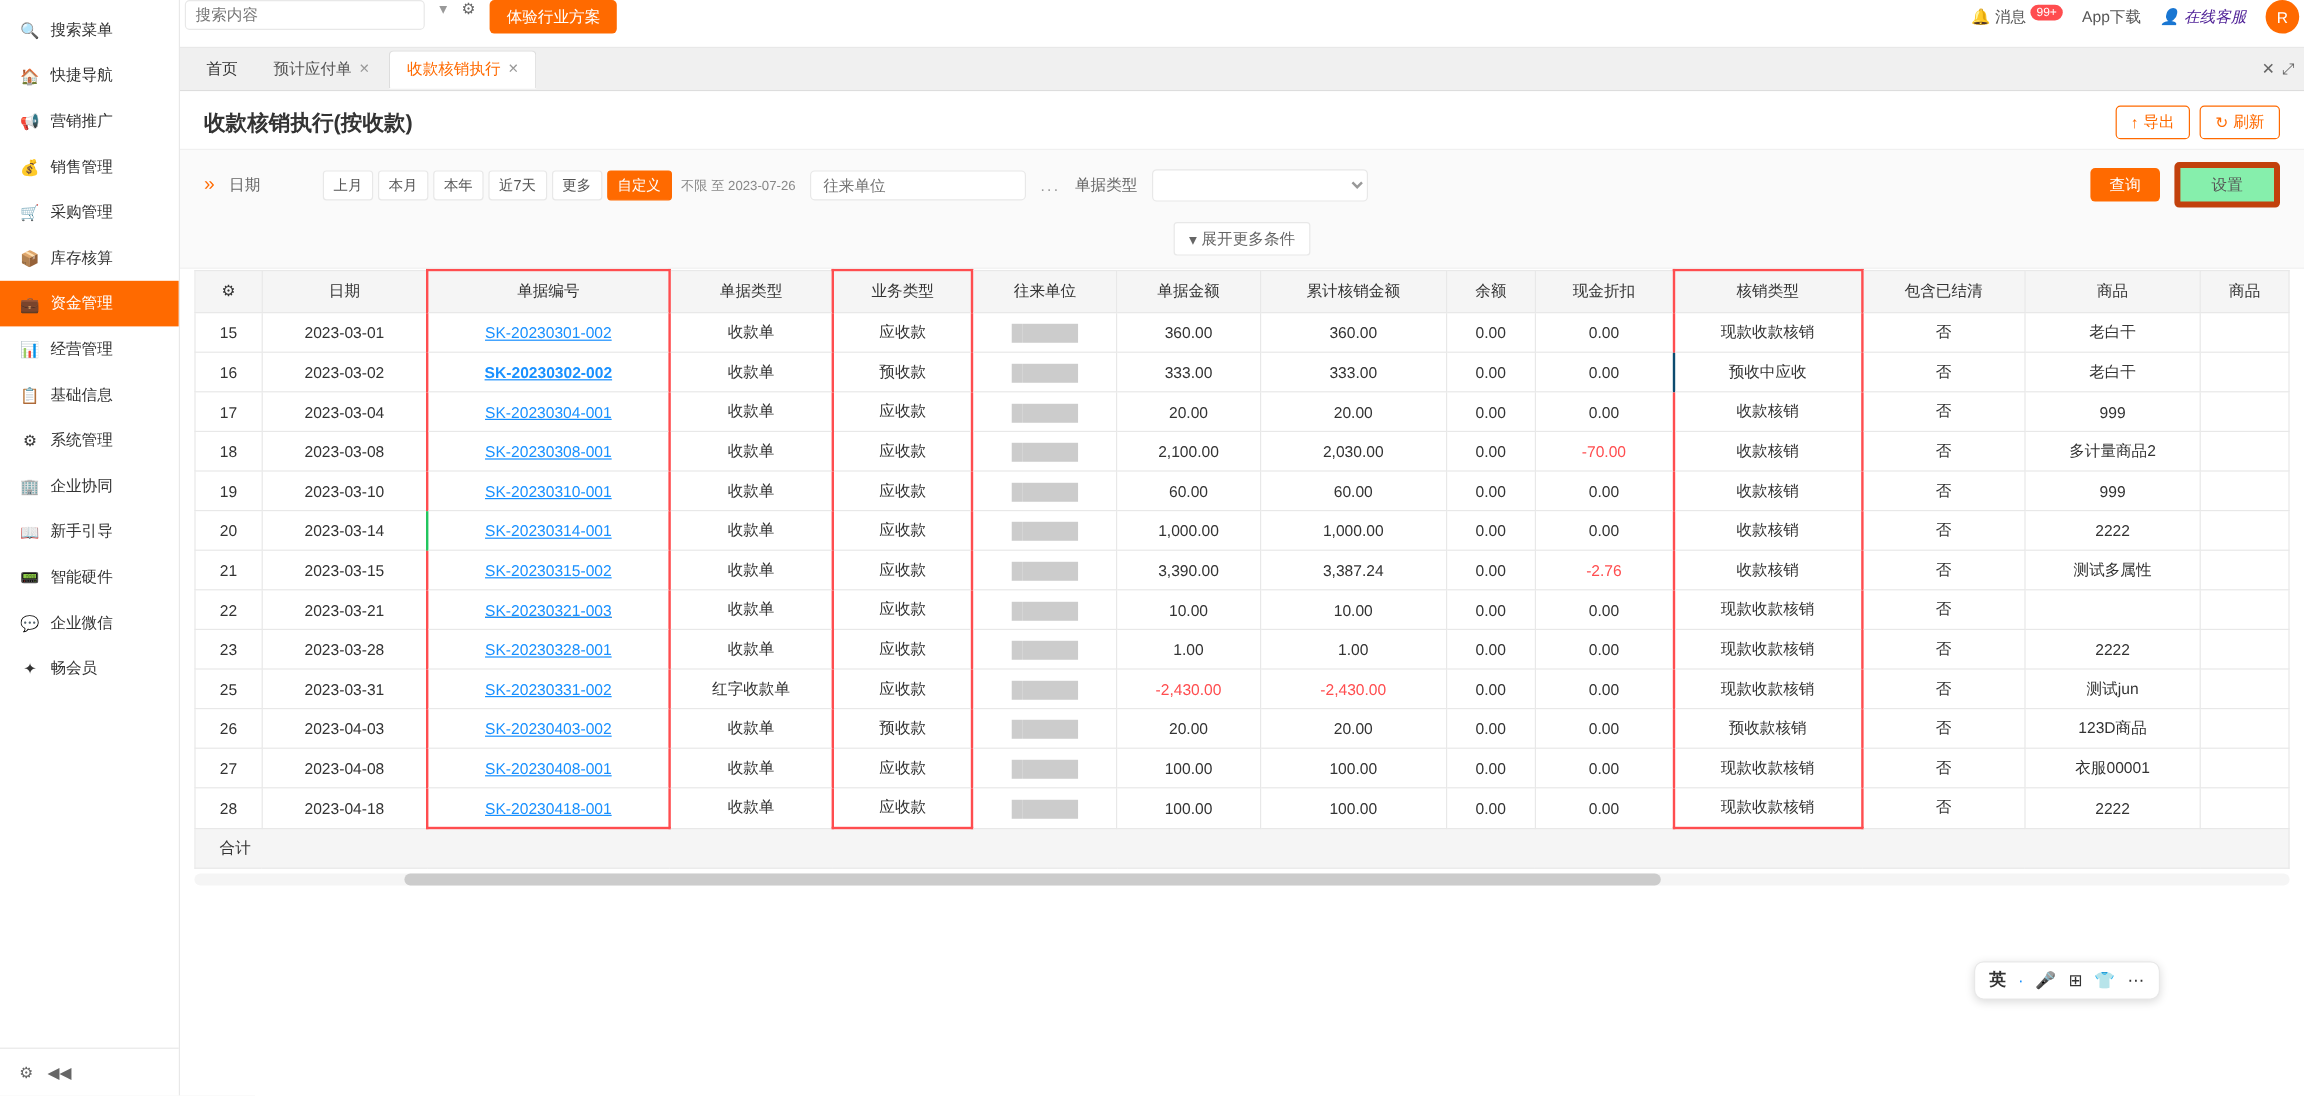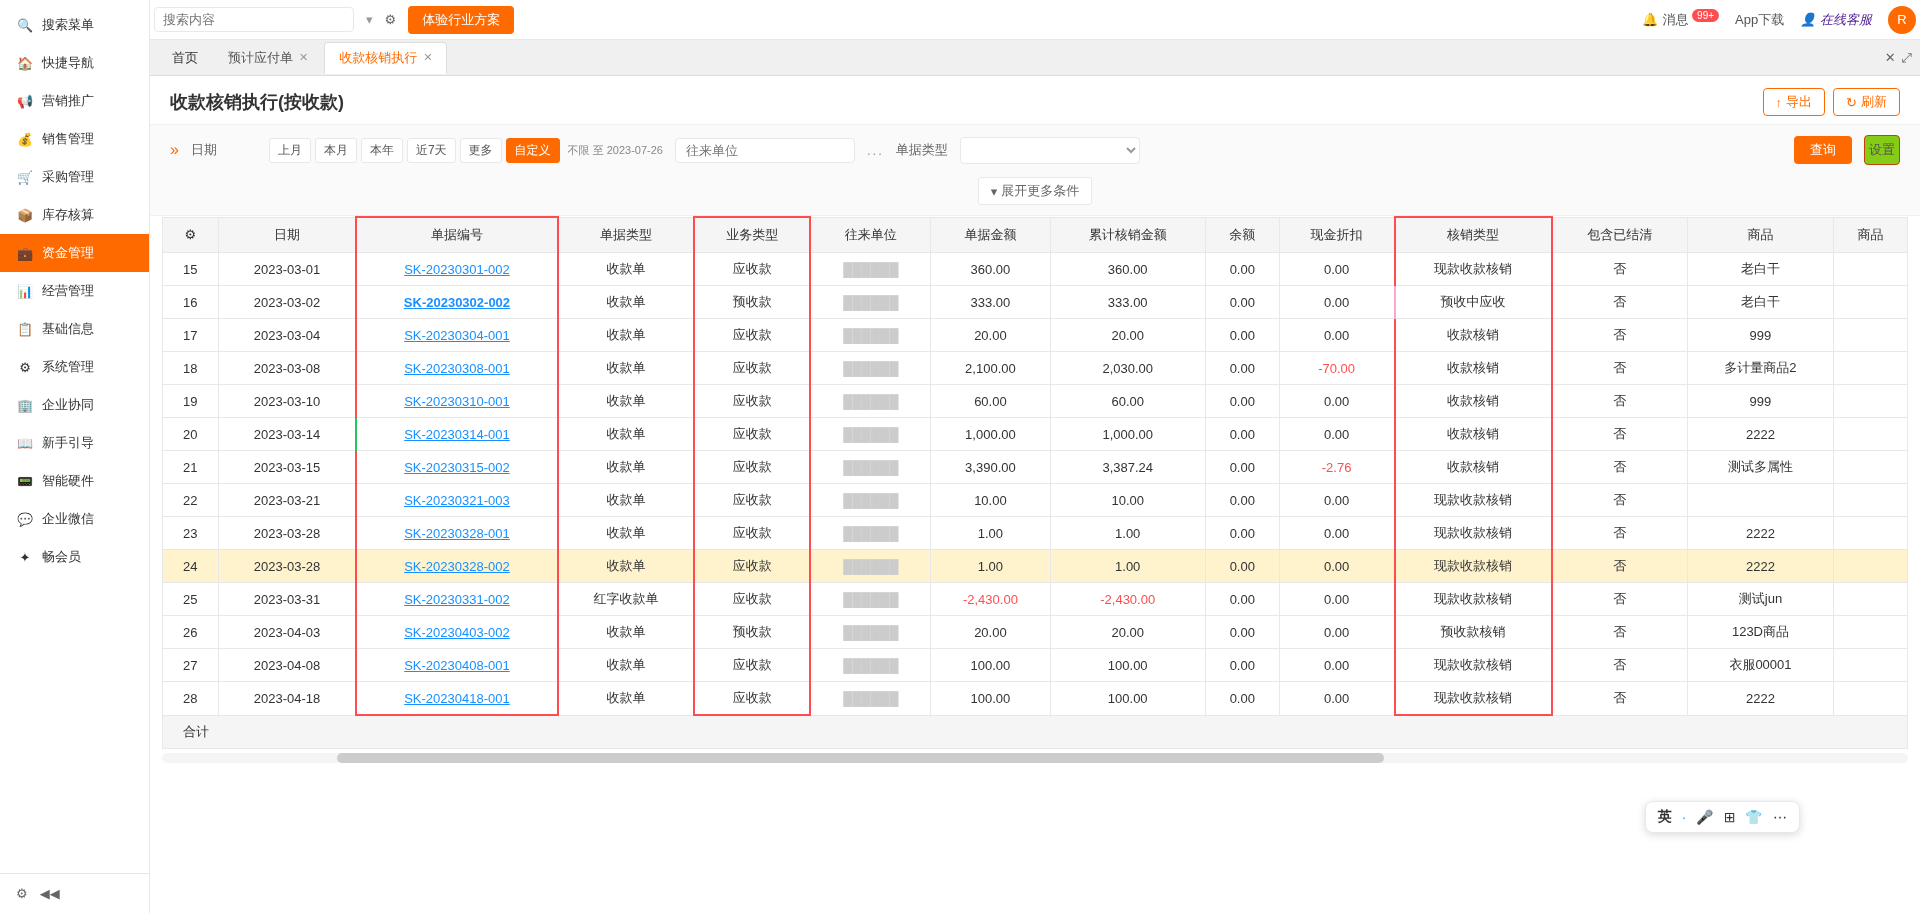--- a/index.html
+++ b/index.html
@@ -12,21 +12,21 @@
     .sidebar-menu { flex: 1; overflow-y: auto; padding: 6px 0; }
     .sidebar-item { display: flex; align-items: center; gap: 8px; padding: 10px 16px; cursor: pointer; color: #333; transition: background 0.2s; }
     .sidebar-item.active { background: #ff6a00; color: #fff; }
     .sidebar-item .icon { width: 18px; height: 18px; display: flex; align-items: center; justify-content: center; flex-shrink: 0; }
     .sidebar-bottom { padding: 12px 16px; border-top: 1px solid #e8e8e8; display: flex; gap: 12px; align-items: center; }
 
     
     .main { flex: 1; display: flex; flex-direction: column; overflow: hidden; }
 
     
-    .topbar { background: #fff; border-bottom: 1px solid #e8e8e8; display: flex; align-items: center; padding: 0 4px; height: 40px; gap: 12px; flex-shrink: 0; }
+    .topbar { background: #fff; border-bottom: 1px solid #e8e8e8; display: flex; align-items: flex-start; padding: 0 4px; height: 40px; gap: 12px; flex-shrink: 0; }
     .topbar-input { border: 1px solid #e8e8e8; border-radius: 4px; padding: 4px 8px; width: 200px; color: #999; }
     .topbar-btn-orange { background: #ff6a00; color: #fff; border: none; border-radius: 4px; padding: 5px 14px; cursor: pointer; font-size: 13px; }
     .topbar-right { margin-left: auto; display: flex; align-items: center; gap: 16px; color: #555; }
     .gear-icon { cursor: pointer; color: #666; }
 
     
     .tabs { background: #f0f0f0; display: flex; align-items: center; border-bottom: 1px solid #ddd; flex-shrink: 0; height: 36px; padding: 0 8px; gap: 2px; }
     .tab { padding: 6px 14px; cursor: pointer; color: #555; font-size: 13px; border-radius: 4px 4px 0 0; display: flex; align-items: center; gap: 6px; }
     .tab.active { background: #fff; color: #ff6a00; border: 1px solid #ddd; border-bottom: 1px solid #fff; }
     .tab .close { color: #999; cursor: pointer; font-size: 11px; }
@@ -44,21 +44,21 @@
     
     .filter-bar { padding: 10px 20px; background: #fafafa; border-bottom: 1px solid #f0f0f0; flex-shrink: 0; }
     .filter-row { display: flex; align-items: center; gap: 12px; flex-wrap: wrap; }
     .filter-label { color: #666; white-space: nowrap; }
     .filter-date-btns { display: flex; gap: 4px; align-items: center; margin-left: 40px; }
     .filter-date-btn { padding: 3px 8px; border: 1px solid #e8e8e8; border-radius: 3px; background: #fff; cursor: pointer; color: #555; font-size: 12px; }
     .filter-date-btn.custom { background: #ff6a00; color: #fff; border-color: #ff6a00; }
     .filter-input { border: 1px solid #e8e8e8; border-radius: 4px; padding: 4px 10px; width: 180px; color: #999; }
     .filter-select { border: 1px solid #e8e8e8; border-radius: 4px; padding: 4px 10px; width: 180px; color: #999; background: #fff; }
     .filter-query-btn { background: #ff6a00; color: #fff; border: none; border-radius: 4px; padding: 5px 16px; cursor: pointer; font-size: 13px; margin-left: auto; }
-    .filter-setting-btn { border: 1px solid #c2410c; color: #555; background: #84cc16; border-radius: 4px; padding: 5px 4px; cursor: pointer; font-size: 13px; }
+    .filter-setting-btn { border: 5px solid #c2410c; color: #555; background: #86efac; border-radius: 4px; padding: 5px 26px; cursor: pointer; font-size: 13px; }
     .expand-btn { display: flex; align-items: center; gap: 4px; color: #666; cursor: pointer; font-size: 12px; padding: 4px 12px; border: 1px solid #e8e8e8; border-radius: 3px; background: #fff; margin: 6px auto 0; }
     .dots { color: #999; letter-spacing: 2px; }
 
     
     .table-container { flex: 1; overflow: auto; padding: 0 12px 12px; }
     table { width: 100%; border-collapse: collapse; font-size: 12px; }
     thead tr { background: #f5f5f5; }
     th { padding: 8px 10px; text-align: center; color: #333; border: 1px solid #e8e8e8; white-space: nowrap; font-weight: 500; }
     td { padding: 7px 10px; text-align: center; border: 1px solid #e8e8e8; color: #333; white-space: nowrap; }
     tr.highlighted td { background: #fff3cd; }
@@ -280,21 +280,21 @@
     <td style="border-left:2px solid #ff4d4f; border-right:2px solid #ff4d4f;font-weight:bold;">
       <span class="link-cell">SK-20230302-002</span>
     </td>
     <td>收款单</td>
     <td style="border-left:2px solid #ff4d4f; border-right:2px solid #ff4d4f;">预收款</td>
     <td style="color:#ccc;">██████</td>
     <td class="">333.00</td>
     <td class="">333.00</td>
     <td>0.00</td>
     <td class="">0.00</td>
-    <td style="border-left:2px solid #f9a8d4; border-right:2px solid #ff4d4f;margin-left:15px;">预收中应收</td>
+    <td style="border-left:2px solid #0c4a6e; border-right:2px solid #ff4d4f;margin-left:15px;">预收中应收</td>
     <td>否</td>
     <td>老白干</td>
     <td></td>
   </tr>
             <tr>
     <td>17</td>
     <td>2023-03-04</td>
     <td style="border-left:2px solid #ff4d4f; border-right:2px solid #ff4d4f;">
       <span class="link-cell">SK-20230304-001</span>
     </td>
@@ -398,38 +398,20 @@
     <td style="border-left:2px solid #ff4d4f; border-right:2px solid #ff4d4f;">现款收款核销</td>
     <td>否</td>
     <td></td>
     <td></td>
   </tr>
             <tr>
     <td>23</td>
     <td>2023-03-28</td>
     <td style="border-left:2px solid #ff4d4f; border-right:2px solid #ff4d4f;">
       <span class="link-cell">SK-20230328-001</span>
-    </td>
-    <td>收款单</td>
-    <td style="border-left:2px solid #ff4d4f; border-right:2px solid #ff4d4f;">应收款</td>
-    <td style="color:#ccc;">██████</td>
-    <td class="">1.00</td>
-    <td class="">1.00</td>
-    <td>0.00</td>
-    <td class="">0.00</td>
-    <td style="border-left:2px solid #ff4d4f; border-right:2px solid #ff4d4f;">现款收款核销</td>
-    <td>否</td>
-    <td>2222</td>
-    <td></td>
-  </tr>
-            <tr class="highlighted">
-    <td>24</td>
-    <td>2023-03-28</td>
-    <td style="border-left:2px solid #ff4d4f; border-right:2px solid #ff4d4f;">
-      <span class="link-cell">SK-20230328-002</span>
     </td>
     <td>收款单</td>
     <td style="border-left:2px solid #ff4d4f; border-right:2px solid #ff4d4f;">应收款</td>
     <td style="color:#ccc;">██████</td>
     <td class="">1.00</td>
     <td class="">1.00</td>
     <td>0.00</td>
     <td class="">0.00</td>
     <td style="border-left:2px solid #ff4d4f; border-right:2px solid #ff4d4f;">现款收款核销</td>
     <td>否</td>

